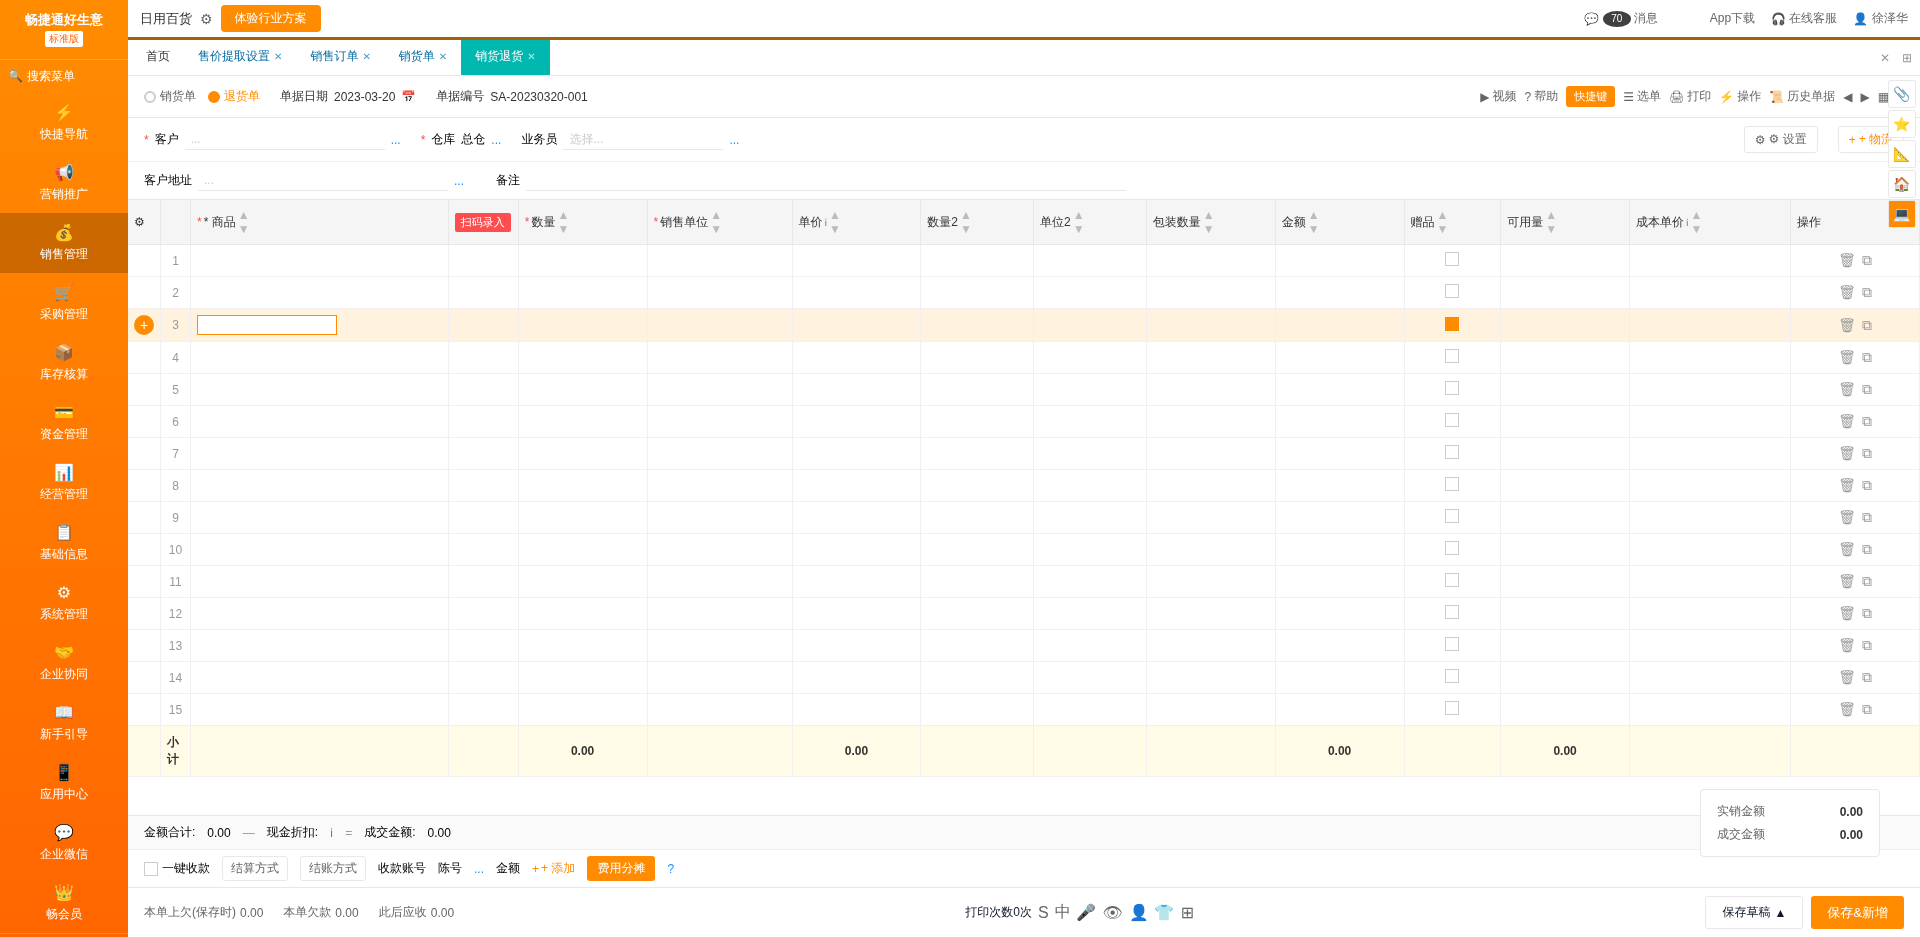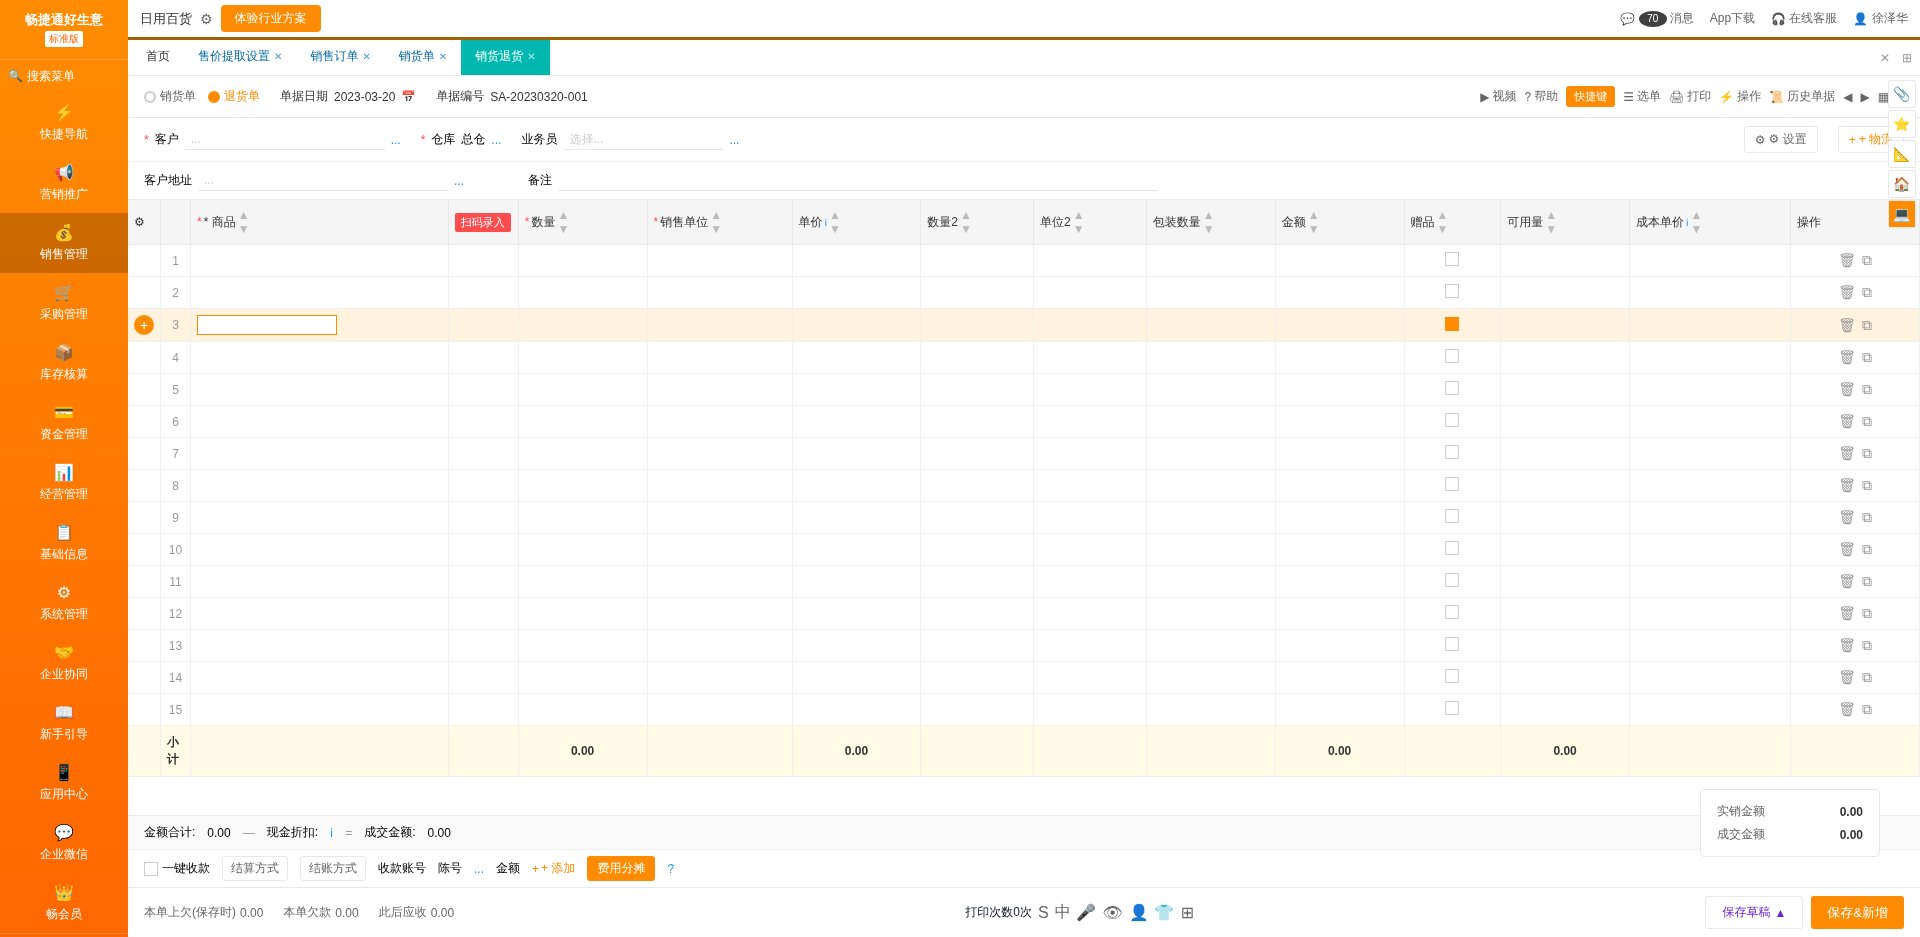--- a/index.html
+++ b/index.html
@@ -103,21 +103,21 @@
       display: flex; align-items: center; gap: 3px;
     }
     .add-logistics-btn {
       background: none; border: 1px solid #e8e8e8; padding: 4px 10px;
       border-radius: 3px; cursor: pointer; color: #ff8c00;
       display: flex; align-items: center; gap: 3px;
     }
 
     
     .form-row-2 {
-      padding: 8px 16px; display: flex; align-items: center; gap: 64px;
+      padding: 8px 16px; display: flex; align-items: center; gap: 32px;
       border-bottom: 1px solid #e8e8e8;
     }
 
     
     .table-wrapper { flex: 1; overflow: auto; }
     table { width: 100%; border-collapse: collapse; }
     thead tr { background: #f5f5f5; }
     thead th {
       padding: 8px 6px; text-align: left; font-weight: normal; color: #333;
       border-bottom: 1px solid #e8e8e8; border-right: 1px solid #e8e8e8;
@@ -184,21 +184,21 @@
       display: flex; align-items: center; justify-content: space-between;
     }
     .bottom-stats { display: flex; gap: 20px; color: #666; font-size: 12px; }
     .bottom-stats span { display: flex; align-items: center; gap: 4px; }
     .print-count { color: #0f172a; }
     .bottom-tools { display: flex; align-items: center; gap: 6px; }
     .tool-icon { color: #666; cursor: pointer; font-size: 16px; }
     .bottom-btns { display: flex; gap: 8px; }
     .save-draft-btn {
       background: white; border: 1px solid #e8e8e8; padding: 7px 16px;
-      border-radius: 3px; cursor: pointer; color: #6d28d9; font-size: 13px;
+      border-radius: 3px; cursor: pointer; color: #0f172a; font-size: 13px;
       display: flex; align-items: center; gap: 4px;
     }
     .save-new-btn {
       background: #ff8c00; color: white; border: none; padding: 7px 16px;
       border-radius: 3px; cursor: pointer; font-size: 13px;
     }
 
     
     .right-panel {
       position: fixed; right: 0; top: 80px; width: 32px;
@@ -310,21 +310,21 @@
       <span class="topbar-title">日用百货</span>
       <span class="topbar-gear">⚙</span>
       <button class="topbar-btn">体验行业方案</button>
     </div>
     <div class="topbar-right">
       <span style="display:flex;align-items:center;gap:3px;">
         <span>💬</span>
         <span class="badge">70</span>
         <span>消息</span>
       </span>
-      <span style="display:flex;align-items:center;gap:3px;">App下载</span>
+      <span style="display:flex;align-items:center;gap:3px;margin-left:36px;">App下载</span>
       <span style="display:flex;align-items:center;gap:3px;">
           <span>🎧</span>
           <span>在线客服</span>
         </span>
       <span class="user">
         <span>👤</span>
         <span>徐泽华</span>
       </span>
     </div>
   </div>

